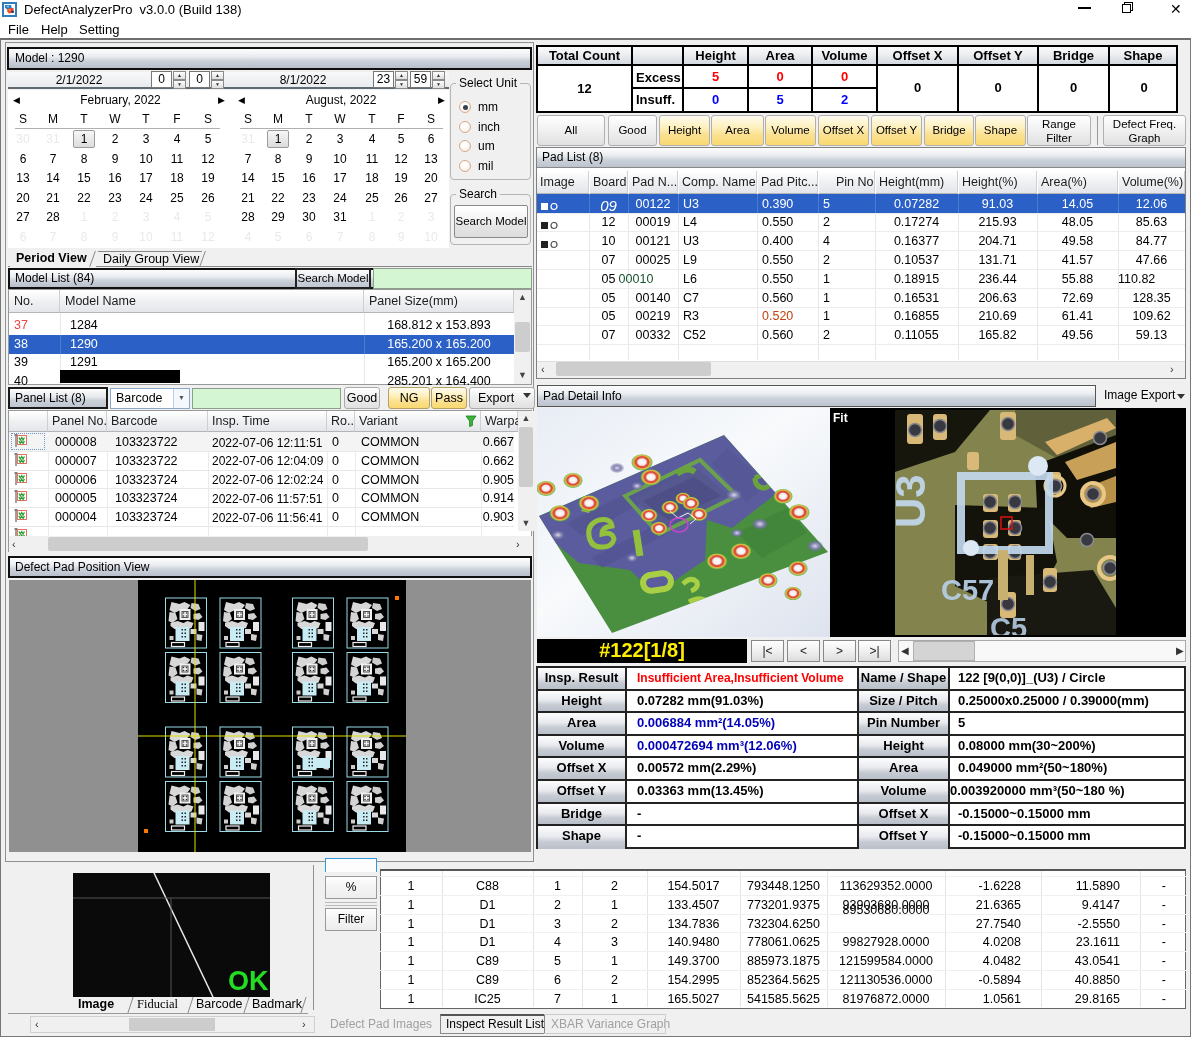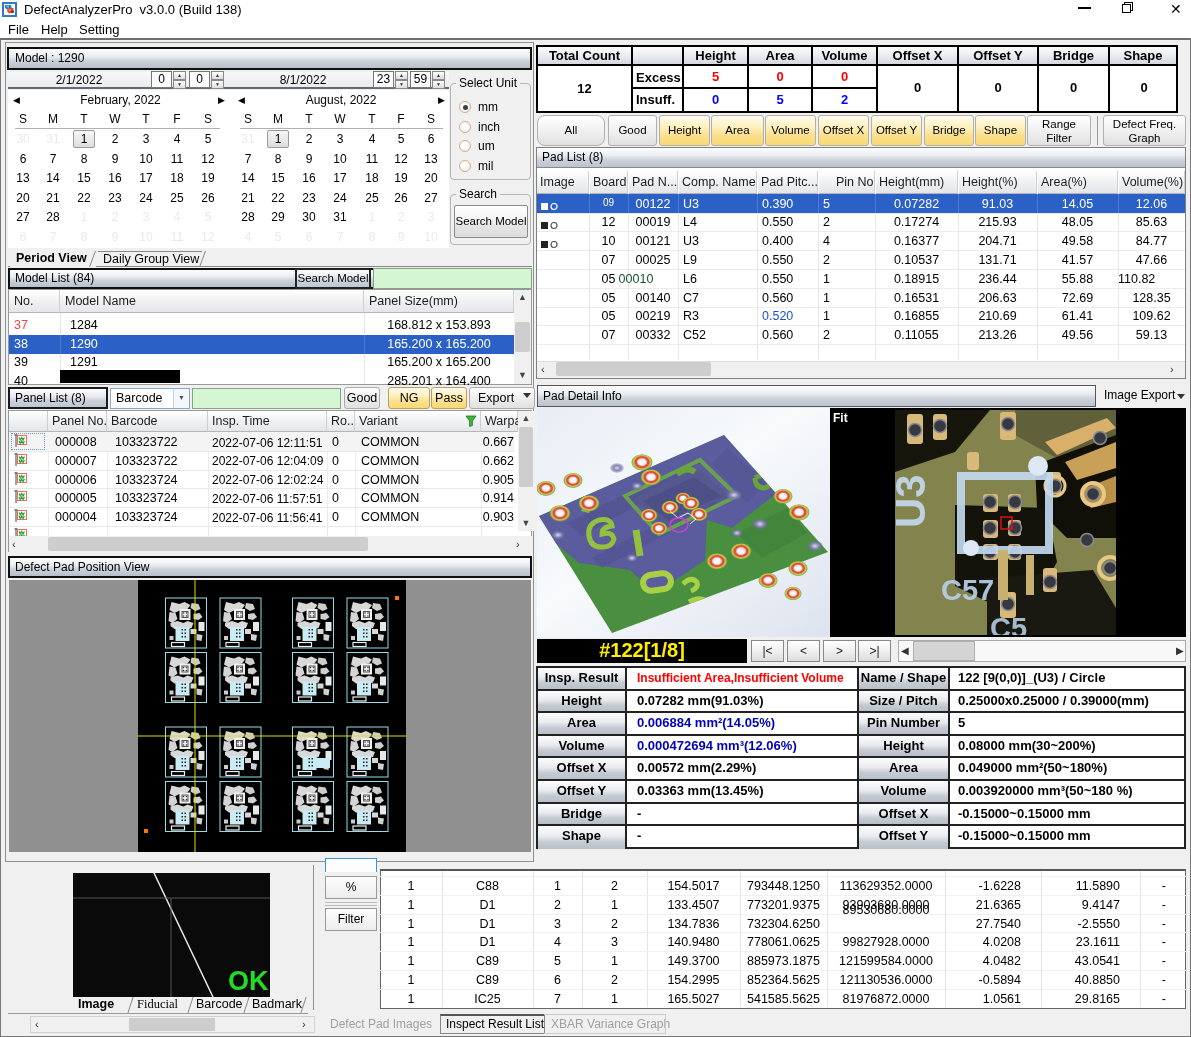--- a/index.html
+++ b/index.html
@@ -397,21 +397,21 @@
     <div class="abs" style="left: 749px; top: 66px; width: 64px; height: 23px; text-align: center; line-height: 22px; font-weight: bold; font-size: 13px; color: rgb(255, 0, 0); border-right: 2px solid rgb(0, 0, 0); border-bottom: 2px solid rgb(0, 0, 0);">0</div>
     <div class="abs" style="left: 749px; top: 89px; width: 64px; height: 22px; text-align: center; line-height: 21px; font-weight: bold; font-size: 13px; color: rgb(0, 0, 255); border-right: 2px solid rgb(0, 0, 0);">5</div>
     <div class="abs" style="left: 813px; top: 66px; width: 65px; height: 23px; text-align: center; line-height: 22px; font-weight: bold; font-size: 13px; color: rgb(255, 0, 0); border-right: 2px solid rgb(0, 0, 0); border-bottom: 2px solid rgb(0, 0, 0);">0</div>
     <div class="abs" style="left: 813px; top: 89px; width: 65px; height: 22px; text-align: center; line-height: 21px; font-weight: bold; font-size: 13px; color: rgb(0, 0, 255); border-right: 2px solid rgb(0, 0, 0);">2</div>
     <div class="abs" style="left: 878px; top: 66px; width: 81px; height: 45px; text-align: center; line-height: 43px; font-weight: bold; font-size: 13px; border-right: 2px solid rgb(0, 0, 0);">0</div>
     <div class="abs" style="left: 959px; top: 66px; width: 80px; height: 45px; text-align: center; line-height: 43px; font-weight: bold; font-size: 13px; border-right: 2px solid rgb(0, 0, 0);">0</div>
     <div class="abs" style="left: 1039px; top: 66px; width: 71px; height: 45px; text-align: center; line-height: 43px; font-weight: bold; font-size: 13px; border-right: 2px solid rgb(0, 0, 0);">0</div>
     <div class="abs" style="left: 1110px; top: 66px; width: 68px; height: 45px; text-align: center; line-height: 43px; font-weight: bold; font-size: 13px; border-right: 0px solid rgb(0, 0, 0);">0</div>
   </div>
 <div id="filterbtns">
-    <div class="abs" style="left: 537px; top: 115px; width: 68px; height: 31px; background: linear-gradient(rgb(255, 255, 255), rgb(242, 242, 242) 45%, rgb(224, 224, 224)); border: 1px solid rgb(176, 176, 176); border-radius: 8px; text-align: center; font-size: 11.5px; line-height: 29px;">All</div>
+    <div class="abs" style="left: 537px; top: 115px; width: 68px; height: 31px; background: linear-gradient(rgb(255, 255, 255), rgb(242, 242, 242) 45%, rgb(224, 224, 224)); border: 1px solid rgb(176, 176, 176); border-radius: 3px; text-align: center; font-size: 11.5px; line-height: 29px;">All</div>
     <div class="abs" style="left: 608px; top: 115px; width: 49px; height: 31px; background: linear-gradient(rgb(255, 255, 255), rgb(242, 242, 242) 45%, rgb(224, 224, 224)); border: 1px solid rgb(176, 176, 176); border-radius: 3px; text-align: center; font-size: 11.5px; line-height: 29px;">Good</div>
     <div class="abs" style="left: 659px; top: 115px; width: 51px; height: 31px; background: linear-gradient(rgb(254, 251, 240), rgb(253, 240, 188) 40%, rgb(251, 224, 145) 65%, rgb(249, 217, 111)); border: 1px solid rgb(176, 176, 176); border-radius: 3px; text-align: center; font-size: 11.5px; line-height: 29px;">Height</div>
     <div class="abs" style="left: 711px; top: 115px; width: 53px; height: 31px; background: linear-gradient(rgb(254, 251, 240), rgb(253, 240, 188) 40%, rgb(251, 224, 145) 65%, rgb(249, 217, 111)); border: 1px solid rgb(176, 176, 176); border-radius: 3px; text-align: center; font-size: 11.5px; line-height: 29px;">Area</div>
     <div class="abs" style="left: 765px; top: 115px; width: 51px; height: 31px; background: linear-gradient(rgb(254, 251, 240), rgb(253, 240, 188) 40%, rgb(251, 224, 145) 65%, rgb(249, 217, 111)); border: 1px solid rgb(176, 176, 176); border-radius: 3px; text-align: center; font-size: 11.5px; line-height: 29px;">Volume</div>
     <div class="abs" style="left: 818px; top: 115px; width: 51px; height: 31px; background: linear-gradient(rgb(254, 251, 240), rgb(253, 240, 188) 40%, rgb(251, 224, 145) 65%, rgb(249, 217, 111)); border: 1px solid rgb(176, 176, 176); border-radius: 3px; text-align: center; font-size: 11.5px; line-height: 29px;">Offset X</div>
     <div class="abs" style="left: 871px; top: 115px; width: 51px; height: 31px; background: linear-gradient(rgb(254, 251, 240), rgb(253, 240, 188) 40%, rgb(251, 224, 145) 65%, rgb(249, 217, 111)); border: 1px solid rgb(176, 176, 176); border-radius: 3px; text-align: center; font-size: 11.5px; line-height: 29px;">Offset Y</div>
     <div class="abs" style="left: 924px; top: 115px; width: 50px; height: 31px; background: linear-gradient(rgb(254, 251, 240), rgb(253, 240, 188) 40%, rgb(251, 224, 145) 65%, rgb(249, 217, 111)); border: 1px solid rgb(176, 176, 176); border-radius: 3px; text-align: center; font-size: 11.5px; line-height: 29px;">Bridge</div>
     <div class="abs" style="left: 975px; top: 115px; width: 51px; height: 31px; background: linear-gradient(rgb(254, 251, 240), rgb(253, 240, 188) 40%, rgb(251, 224, 145) 65%, rgb(249, 217, 111)); border: 1px solid rgb(176, 176, 176); border-radius: 3px; text-align: center; font-size: 11.5px; line-height: 29px;">Shape</div>
     <div class="abs" style="left: 1027px; top: 115px; width: 64px; height: 31px; background: linear-gradient(rgb(255, 255, 255), rgb(242, 242, 242) 45%, rgb(224, 224, 224)); border: 1px solid rgb(176, 176, 176); border-radius: 3px; text-align: center; font-size: 11.5px; line-height: 14px; padding-top: 1px;">Range<br>Filter</div>
     <div class="abs" style="left: 1103px; top: 115px; width: 83px; height: 31px; background: linear-gradient(rgb(255, 255, 255), rgb(242, 242, 242) 45%, rgb(224, 224, 224)); border: 1px solid rgb(176, 176, 176); border-radius: 3px; text-align: center; font-size: 11.5px; line-height: 14px; padding-top: 1px;">Defect Freq.<br>Graph</div>
@@ -439,21 +439,21 @@
     <div class="abs" style="left: 958px; top: 194px; width: 1px; height: 166px; background: rgb(232, 232, 232);"></div>
     <div class="abs" style="left: 1037px; top: 194px; width: 1px; height: 166px; background: rgb(232, 232, 232);"></div>
     <div class="abs" style="left: 1118px; top: 194px; width: 1px; height: 166px; background: rgb(232, 232, 232);"></div>
     <div class="abs" style="left: 537px; top: 363.2px; width: 648px; height: 1px; background: rgb(236, 236, 236);"></div>
     <div class="abs" style="left: 537px; top: 382px; width: 648px; height: 1px; background: rgb(236, 236, 236);"></div>
     <div class="abs" style="left: 537px; top: 194px; width: 648px; height: 19px; background: rgb(43, 96, 199);"></div>
     <div class="abs" style="left: 541px; top: 200px; width: 20px; height: 8px;"><svg width="18" height="8">
         <rect x="0" y="0" width="7" height="7" fill="#fff"></rect>
         <circle cx="13" cy="3.5" r="3" fill="none" stroke="#fff" stroke-width="1.2"></circle>
       </svg></div>
-    <div class="abs" style="left: 589px; top: 196.5px; width: 39px; font-size: 10px; color: rgb(255, 255, 255); text-align: center;">09</div>
+    <div class="abs" style="left: 589px; top: 196.5px; width: 39px; font-size: 15px; color: rgb(255, 255, 255); text-align: center; font-style: italic;">09</div>
     <div class="abs" style="left: 628px; top: 196.5px; width: 50px; font-size: 12.5px; color: rgb(255, 255, 255); text-align: center;">00122</div>
     <div class="abs" style="left: 678px; top: 196.5px; width: 79px; font-size: 12.5px; color: rgb(255, 255, 255); padding-left: 5px;">U3</div>
     <div class="abs" style="left: 757px; top: 196.5px; width: 61px; font-size: 12.5px; color: rgb(255, 255, 255); padding-left: 5px;">0.390</div>
     <div class="abs" style="left: 818px; top: 196.5px; width: 57px; font-size: 12.5px; color: rgb(255, 255, 255); padding-left: 5px;">5</div>
     <div class="abs" style="left: 875px; top: 196.5px; width: 83px; font-size: 12.5px; color: rgb(255, 255, 255); text-align: center;">0.07282</div>
     <div class="abs" style="left: 958px; top: 196.5px; width: 79px; font-size: 12.5px; color: rgb(255, 255, 255); text-align: center;">91.03</div>
     <div class="abs" style="left: 1037px; top: 196.5px; width: 81px; font-size: 12.5px; color: rgb(255, 255, 255); text-align: center;">14.05</div>
     <div class="abs" style="left: 1118px; top: 196.5px; width: 67px; font-size: 12.5px; color: rgb(255, 255, 255); text-align: center;">12.06</div>
     <div class="abs" style="left: 537px; top: 212.5px; width: 648px; height: 1px; background: rgb(236, 236, 236);"></div>
     <div class="abs" style="left: 541px; top: 218.8px; width: 20px; height: 8px;"><svg width="18" height="8">
@@ -510,34 +510,34 @@
     <div class="abs" style="left: 757px; top: 290.5px; width: 61px; font-size: 12.5px; color: rgb(0, 0, 0); padding-left: 5px;">0.560</div>
     <div class="abs" style="left: 818px; top: 290.5px; width: 57px; font-size: 12.5px; color: rgb(0, 0, 0); padding-left: 5px;">1</div>
     <div class="abs" style="left: 875px; top: 290.5px; width: 83px; font-size: 12.5px; color: rgb(0, 0, 0); text-align: center;">0.16531</div>
     <div class="abs" style="left: 958px; top: 290.5px; width: 79px; font-size: 12.5px; color: rgb(0, 0, 0); text-align: center;">206.63</div>
     <div class="abs" style="left: 1037px; top: 290.5px; width: 81px; font-size: 12.5px; color: rgb(0, 0, 0); text-align: center;">72.69</div>
     <div class="abs" style="left: 1118px; top: 290.5px; width: 67px; font-size: 12.5px; color: rgb(0, 0, 0); text-align: center;">128.35</div>
     <div class="abs" style="left: 537px; top: 306.5px; width: 648px; height: 1px; background: rgb(236, 236, 236);"></div>
     <div class="abs" style="left: 589px; top: 309.3px; width: 39px; font-size: 12.5px; color: rgb(0, 0, 0); text-align: center;">05</div>
     <div class="abs" style="left: 628px; top: 309.3px; width: 50px; font-size: 12.5px; color: rgb(0, 0, 0); text-align: center;">00219</div>
     <div class="abs" style="left: 678px; top: 309.3px; width: 79px; font-size: 12.5px; color: rgb(0, 0, 0); padding-left: 5px;">R3</div>
-    <div class="abs" style="left: 757px; top: 309.3px; width: 61px; font-size: 12.5px; color: #1d4ed8; padding-left: 5px;">0.520</div>
+    <div class="abs" style="left: 757px; top: 309.3px; width: 61px; font-size: 12.5px; color: #c2410c; padding-left: 5px;">0.520</div>
     <div class="abs" style="left: 818px; top: 309.3px; width: 57px; font-size: 12.5px; color: rgb(0, 0, 0); padding-left: 5px;">1</div>
     <div class="abs" style="left: 875px; top: 309.3px; width: 83px; font-size: 12.5px; color: rgb(0, 0, 0); text-align: center;">0.16855</div>
     <div class="abs" style="left: 958px; top: 309.3px; width: 79px; font-size: 12.5px; color: rgb(0, 0, 0); text-align: center;">210.69</div>
     <div class="abs" style="left: 1037px; top: 309.3px; width: 81px; font-size: 12.5px; color: rgb(0, 0, 0); text-align: center;">61.41</div>
     <div class="abs" style="left: 1118px; top: 309.3px; width: 67px; font-size: 12.5px; color: rgb(0, 0, 0); text-align: center;">109.62</div>
     <div class="abs" style="left: 537px; top: 325.3px; width: 648px; height: 1px; background: rgb(236, 236, 236);"></div>
     <div class="abs" style="left: 589px; top: 328.1px; width: 39px; font-size: 12.5px; color: rgb(0, 0, 0); text-align: center;">07</div>
     <div class="abs" style="left: 628px; top: 328.1px; width: 50px; font-size: 12.5px; color: rgb(0, 0, 0); text-align: center;">00332</div>
     <div class="abs" style="left: 678px; top: 328.1px; width: 79px; font-size: 12.5px; color: rgb(0, 0, 0); padding-left: 5px;">C52</div>
     <div class="abs" style="left: 757px; top: 328.1px; width: 61px; font-size: 12.5px; color: rgb(0, 0, 0); padding-left: 5px;">0.560</div>
     <div class="abs" style="left: 818px; top: 328.1px; width: 57px; font-size: 12.5px; color: rgb(0, 0, 0); padding-left: 5px;">2</div>
     <div class="abs" style="left: 875px; top: 328.1px; width: 83px; font-size: 12.5px; color: rgb(0, 0, 0); text-align: center;">0.11055</div>
-    <div class="abs" style="left: 958px; top: 328.1px; width: 79px; font-size: 12.5px; color: rgb(0, 0, 0); text-align: center;">213.26</div>
+    <div class="abs" style="left: 958px; top: 328.1px; width: 79px; font-size: 12.5px; color: rgb(0, 0, 0); text-align: center;">165.82</div>
     <div class="abs" style="left: 1037px; top: 328.1px; width: 81px; font-size: 12.5px; color: rgb(0, 0, 0); text-align: center;">49.56</div>
     <div class="abs" style="left: 1118px; top: 328.1px; width: 67px; font-size: 12.5px; color: rgb(0, 0, 0); text-align: center;">59.13</div>
     <div class="abs" style="left: 537px; top: 344.1px; width: 648px; height: 1px; background: rgb(236, 236, 236);"></div>
     <div class="abs" style="left: 589px; top: 194px; width: 1px; height: 19px; background: rgb(77, 123, 208);"></div>
     <div class="abs" style="left: 628px; top: 194px; width: 1px; height: 19px; background: rgb(77, 123, 208);"></div>
     <div class="abs" style="left: 678px; top: 194px; width: 1px; height: 19px; background: rgb(77, 123, 208);"></div>
     <div class="abs" style="left: 757px; top: 194px; width: 1px; height: 19px; background: rgb(77, 123, 208);"></div>
     <div class="abs" style="left: 818px; top: 194px; width: 1px; height: 19px; background: rgb(77, 123, 208);"></div>
     <div class="abs" style="left: 875px; top: 194px; width: 1px; height: 19px; background: rgb(77, 123, 208);"></div>
     <div class="abs" style="left: 958px; top: 194px; width: 1px; height: 19px; background: rgb(77, 123, 208);"></div>
@@ -717,21 +717,21 @@
     <div class="abs" style="left: 627px; top: 735.8px; width: 232px; height: 22.6px; border-right: 2px solid rgb(34, 34, 34); border-bottom: 2px solid rgb(34, 34, 34); font-weight: bold; font-size: 13px; line-height: 20.6px; padding-left: 10px; color: rgb(0, 0, 187); white-space: nowrap;">0.000472694 mm³(12.06%)</div>
     <div class="abs" style="left: 859px; top: 735.8px; width: 91px; height: 22.6px; background: linear-gradient(rgb(253, 253, 254) 0%, rgb(232, 234, 238) 45%, rgb(198, 203, 211) 70%, rgb(185, 191, 201) 100%); border-right: 2px solid rgb(34, 34, 34); border-bottom: 2px solid rgb(34, 34, 34); text-align: center; font-weight: bold; font-size: 13px; line-height: 20.6px;">Height</div>
     <div class="abs" style="left: 950px; top: 735.8px; width: 234px; height: 22.6px; border-bottom: 2px solid rgb(34, 34, 34); font-weight: bold; font-size: 13px; line-height: 20.6px; padding-left: 8px; white-space: nowrap;">0.08000 mm(30~200%)</div>
     <div class="abs" style="left: 538px; top: 758.4px; width: 89px; height: 22.6px; background: linear-gradient(rgb(253, 253, 254) 0%, rgb(232, 234, 238) 45%, rgb(198, 203, 211) 70%, rgb(185, 191, 201) 100%); border-right: 2px solid rgb(34, 34, 34); border-bottom: 2px solid rgb(34, 34, 34); text-align: center; font-weight: bold; font-size: 13px; line-height: 20.6px;">Offset X</div>
     <div class="abs" style="left: 627px; top: 758.4px; width: 232px; height: 22.6px; border-right: 2px solid rgb(34, 34, 34); border-bottom: 2px solid rgb(34, 34, 34); font-weight: bold; font-size: 13px; line-height: 20.6px; padding-left: 10px; color: rgb(0, 0, 0); white-space: nowrap;">0.00572 mm(2.29%)</div>
     <div class="abs" style="left: 859px; top: 758.4px; width: 91px; height: 22.6px; background: linear-gradient(rgb(253, 253, 254) 0%, rgb(232, 234, 238) 45%, rgb(198, 203, 211) 70%, rgb(185, 191, 201) 100%); border-right: 2px solid rgb(34, 34, 34); border-bottom: 2px solid rgb(34, 34, 34); text-align: center; font-weight: bold; font-size: 13px; line-height: 20.6px;">Area</div>
     <div class="abs" style="left: 950px; top: 758.4px; width: 234px; height: 22.6px; border-bottom: 2px solid rgb(34, 34, 34); font-weight: bold; font-size: 13px; line-height: 20.6px; padding-left: 8px; white-space: nowrap;">0.049000 mm²(50~180%)</div>
     <div class="abs" style="left: 538px; top: 781px; width: 89px; height: 22.6px; background: linear-gradient(rgb(253, 253, 254) 0%, rgb(232, 234, 238) 45%, rgb(198, 203, 211) 70%, rgb(185, 191, 201) 100%); border-right: 2px solid rgb(34, 34, 34); border-bottom: 2px solid rgb(34, 34, 34); text-align: center; font-weight: bold; font-size: 13px; line-height: 20.6px;">Offset Y</div>
     <div class="abs" style="left: 627px; top: 781px; width: 232px; height: 22.6px; border-right: 2px solid rgb(34, 34, 34); border-bottom: 2px solid rgb(34, 34, 34); font-weight: bold; font-size: 13px; line-height: 20.6px; padding-left: 10px; color: rgb(0, 0, 0); white-space: nowrap;">0.03363 mm(13.45%)</div>
     <div class="abs" style="left: 859px; top: 781px; width: 91px; height: 22.6px; background: linear-gradient(rgb(253, 253, 254) 0%, rgb(232, 234, 238) 45%, rgb(198, 203, 211) 70%, rgb(185, 191, 201) 100%); border-right: 2px solid rgb(34, 34, 34); border-bottom: 2px solid rgb(34, 34, 34); text-align: center; font-weight: bold; font-size: 13px; line-height: 20.6px;">Volume</div>
-    <div class="abs" style="left: 950px; top: 781px; width: 234px; height: 22.6px; border-bottom: 2px solid rgb(34, 34, 34); font-weight: bold; font-size: 13px; line-height: 20.6px; padding-left: 8px; white-space: nowrap;">0.003920000 mm³(50~180 %)</div>
+    <div class="abs" style="left: 950px; top: 781px; width: 234px; height: 22.6px; border-bottom: 2px solid rgb(34, 34, 34); font-weight: bold; font-size: 13px; line-height: 20.6px; padding-left: 0; white-space: nowrap;">0.003920000 mm³(50~180 %)</div>
     <div class="abs" style="left: 538px; top: 803.6px; width: 89px; height: 22.6px; background: linear-gradient(rgb(253, 253, 254) 0%, rgb(232, 234, 238) 45%, rgb(198, 203, 211) 70%, rgb(185, 191, 201) 100%); border-right: 2px solid rgb(34, 34, 34); border-bottom: 2px solid rgb(34, 34, 34); text-align: center; font-weight: bold; font-size: 13px; line-height: 20.6px;">Bridge</div>
     <div class="abs" style="left: 627px; top: 803.6px; width: 232px; height: 22.6px; border-right: 2px solid rgb(34, 34, 34); border-bottom: 2px solid rgb(34, 34, 34); font-weight: bold; font-size: 13px; line-height: 20.6px; padding-left: 10px; color: rgb(0, 0, 0); white-space: nowrap;">-</div>
     <div class="abs" style="left: 859px; top: 803.6px; width: 91px; height: 22.6px; background: linear-gradient(rgb(253, 253, 254) 0%, rgb(232, 234, 238) 45%, rgb(198, 203, 211) 70%, rgb(185, 191, 201) 100%); border-right: 2px solid rgb(34, 34, 34); border-bottom: 2px solid rgb(34, 34, 34); text-align: center; font-weight: bold; font-size: 13px; line-height: 20.6px;">Offset X</div>
     <div class="abs" style="left: 950px; top: 803.6px; width: 234px; height: 22.6px; border-bottom: 2px solid rgb(34, 34, 34); font-weight: bold; font-size: 13px; line-height: 20.6px; padding-left: 8px; white-space: nowrap;">-0.15000~0.15000 mm</div>
     <div class="abs" style="left: 538px; top: 826.2px; width: 89px; height: 22.6px; background: linear-gradient(rgb(253, 253, 254) 0%, rgb(232, 234, 238) 45%, rgb(198, 203, 211) 70%, rgb(185, 191, 201) 100%); border-right: 2px solid rgb(34, 34, 34); border-bottom: 0px solid rgb(34, 34, 34); text-align: center; font-weight: bold; font-size: 13px; line-height: 20.6px;">Shape</div>
     <div class="abs" style="left: 627px; top: 826.2px; width: 232px; height: 22.6px; border-right: 2px solid rgb(34, 34, 34); border-bottom: 0px solid rgb(34, 34, 34); font-weight: bold; font-size: 13px; line-height: 20.6px; padding-left: 10px; color: rgb(0, 0, 0); white-space: nowrap;">-</div>
     <div class="abs" style="left: 859px; top: 826.2px; width: 91px; height: 22.6px; background: linear-gradient(rgb(253, 253, 254) 0%, rgb(232, 234, 238) 45%, rgb(198, 203, 211) 70%, rgb(185, 191, 201) 100%); border-right: 2px solid rgb(34, 34, 34); border-bottom: 0px solid rgb(34, 34, 34); text-align: center; font-weight: bold; font-size: 13px; line-height: 20.6px;">Offset Y</div>
     <div class="abs" style="left: 950px; top: 826.2px; width: 234px; height: 22.6px; border-bottom: 0px solid rgb(34, 34, 34); font-weight: bold; font-size: 13px; line-height: 20.6px; padding-left: 8px; white-space: nowrap;">-0.15000~0.15000 mm</div>
   </div>
 

